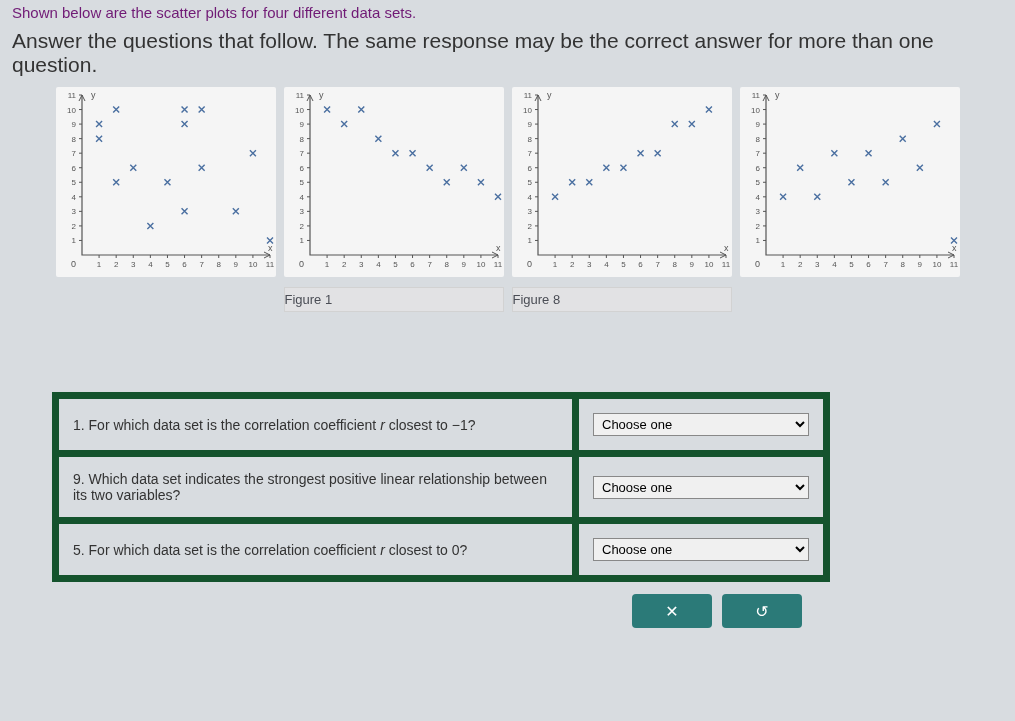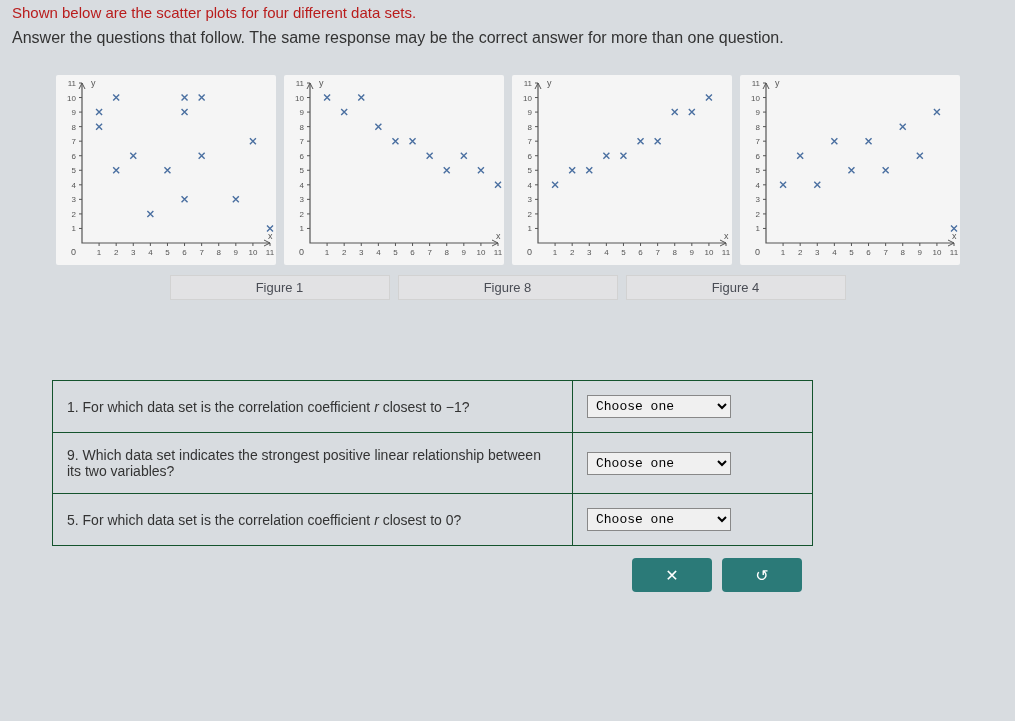--- a/index.html
+++ b/index.html
@@ -9,27 +9,27 @@
       width: 1015px;
       height: 721px;
       overflow: hidden;
       color: #2a2a2a;
     }
     .content {
       padding: 4px 12px 0 12px;
     }
     .intro-line1 {
       font-size: 15px;
-      color: #b91c1c;
+      color: #701a75;
       margin-bottom: 8px;
     }
     .intro-line2 {
-      font-size: 16px;
+      font-size: 21px;
       color: #333;
-      margin-bottom: 28px;
+      margin-bottom: 10px;
     }
     .charts-row {
       display: flex;
       justify-content: center;
       gap: 8px;
       margin-bottom: 10px;
     }
     .chart-wrapper {
       background: #f5f5f5;
       border-radius: 2px;
@@ -39,47 +39,45 @@
       display: flex;
       justify-content: center;
       gap: 8px;
       margin-bottom: 80px;
     }
     .chart-caption {
       width: 220px;
       background: #e2e2e4;
       color: #4a4d55;
       font-size: 13px;
-      text-align: center;
       padding: 4px 0;
       border: 1px solid #d2d2d2;
     }
     .questions-table {
       margin-left: 40px;
       border-collapse: collapse;
     }
     .questions-table td {
-      border: 1px solid #14532d;
+      border: 7px solid #14532d;
       padding: 14px 14px;
       vertical-align: middle;
       font-size: 14px;
       color: #333;
     }
     .q-text { width: 520px; }
     .q-answer {
       width: 240px;
       text-align: left;
     }
     select.answer {
-      width: 144px;
+      width: 216px;
       font-size: 13px;
       padding: 2px 4px;
       background: #f0f0f0;
       border: 1px solid #888;
-      font-family: Liberation Mono, monospace;
     }
     .footer-buttons {
       display: flex;
       gap: 10px;
       margin-left: 620px;
       margin-top: 12px;
     }
     .btn {
       width: 80px;
       height: 34px;
@@ -366,21 +364,20 @@
           <path d="M 159.72727272727272 48.636363636363626 L 165.72727272727272 54.636363636363626 M 159.72727272727272 54.636363636363626 L 165.72727272727272 48.636363636363626" stroke="#4a6fa0" stroke-width="1.4"></path>
           <path d="M 176.81818181818184 77.72727272727273 L 182.81818181818184 83.72727272727273 M 176.81818181818184 83.72727272727273 L 182.81818181818184 77.72727272727273" stroke="#4a6fa0" stroke-width="1.4"></path>
           <path d="M 193.9090909090909 34.09090909090909 L 199.9090909090909 40.09090909090909 M 193.9090909090909 40.09090909090909 L 199.9090909090909 34.09090909090909" stroke="#4a6fa0" stroke-width="1.4"></path>
           <path d="M 211 150.45454545454544 L 217 156.45454545454544 M 211 156.45454545454544 L 217 150.45454545454544" stroke="#4a6fa0" stroke-width="1.4"></path>
         </svg>
       </div>
     </div>
   <div class="chart-caption-row">
     <div class="chart-caption">Figure 1</div>
     <div class="chart-caption">Figure 8</div>
-    <div class="chart-caption">Figure 4</div>
   </div>
 
   <table class="questions-table">
     <tbody>
         <tr>
       <td class="q-text">
         <span>1. For which data set is the correlation coefficient </span><span class="italic">r</span><span> closest to </span><span class="minus">−</span><span>1</span><span>?</span>
       </td>
       <td class="q-answer">
         <select class="answer"><option>Choose one</option><option>Figure 1</option><option>Figure 2</option><option>Figure 3</option><option>Figure 4</option></select>

